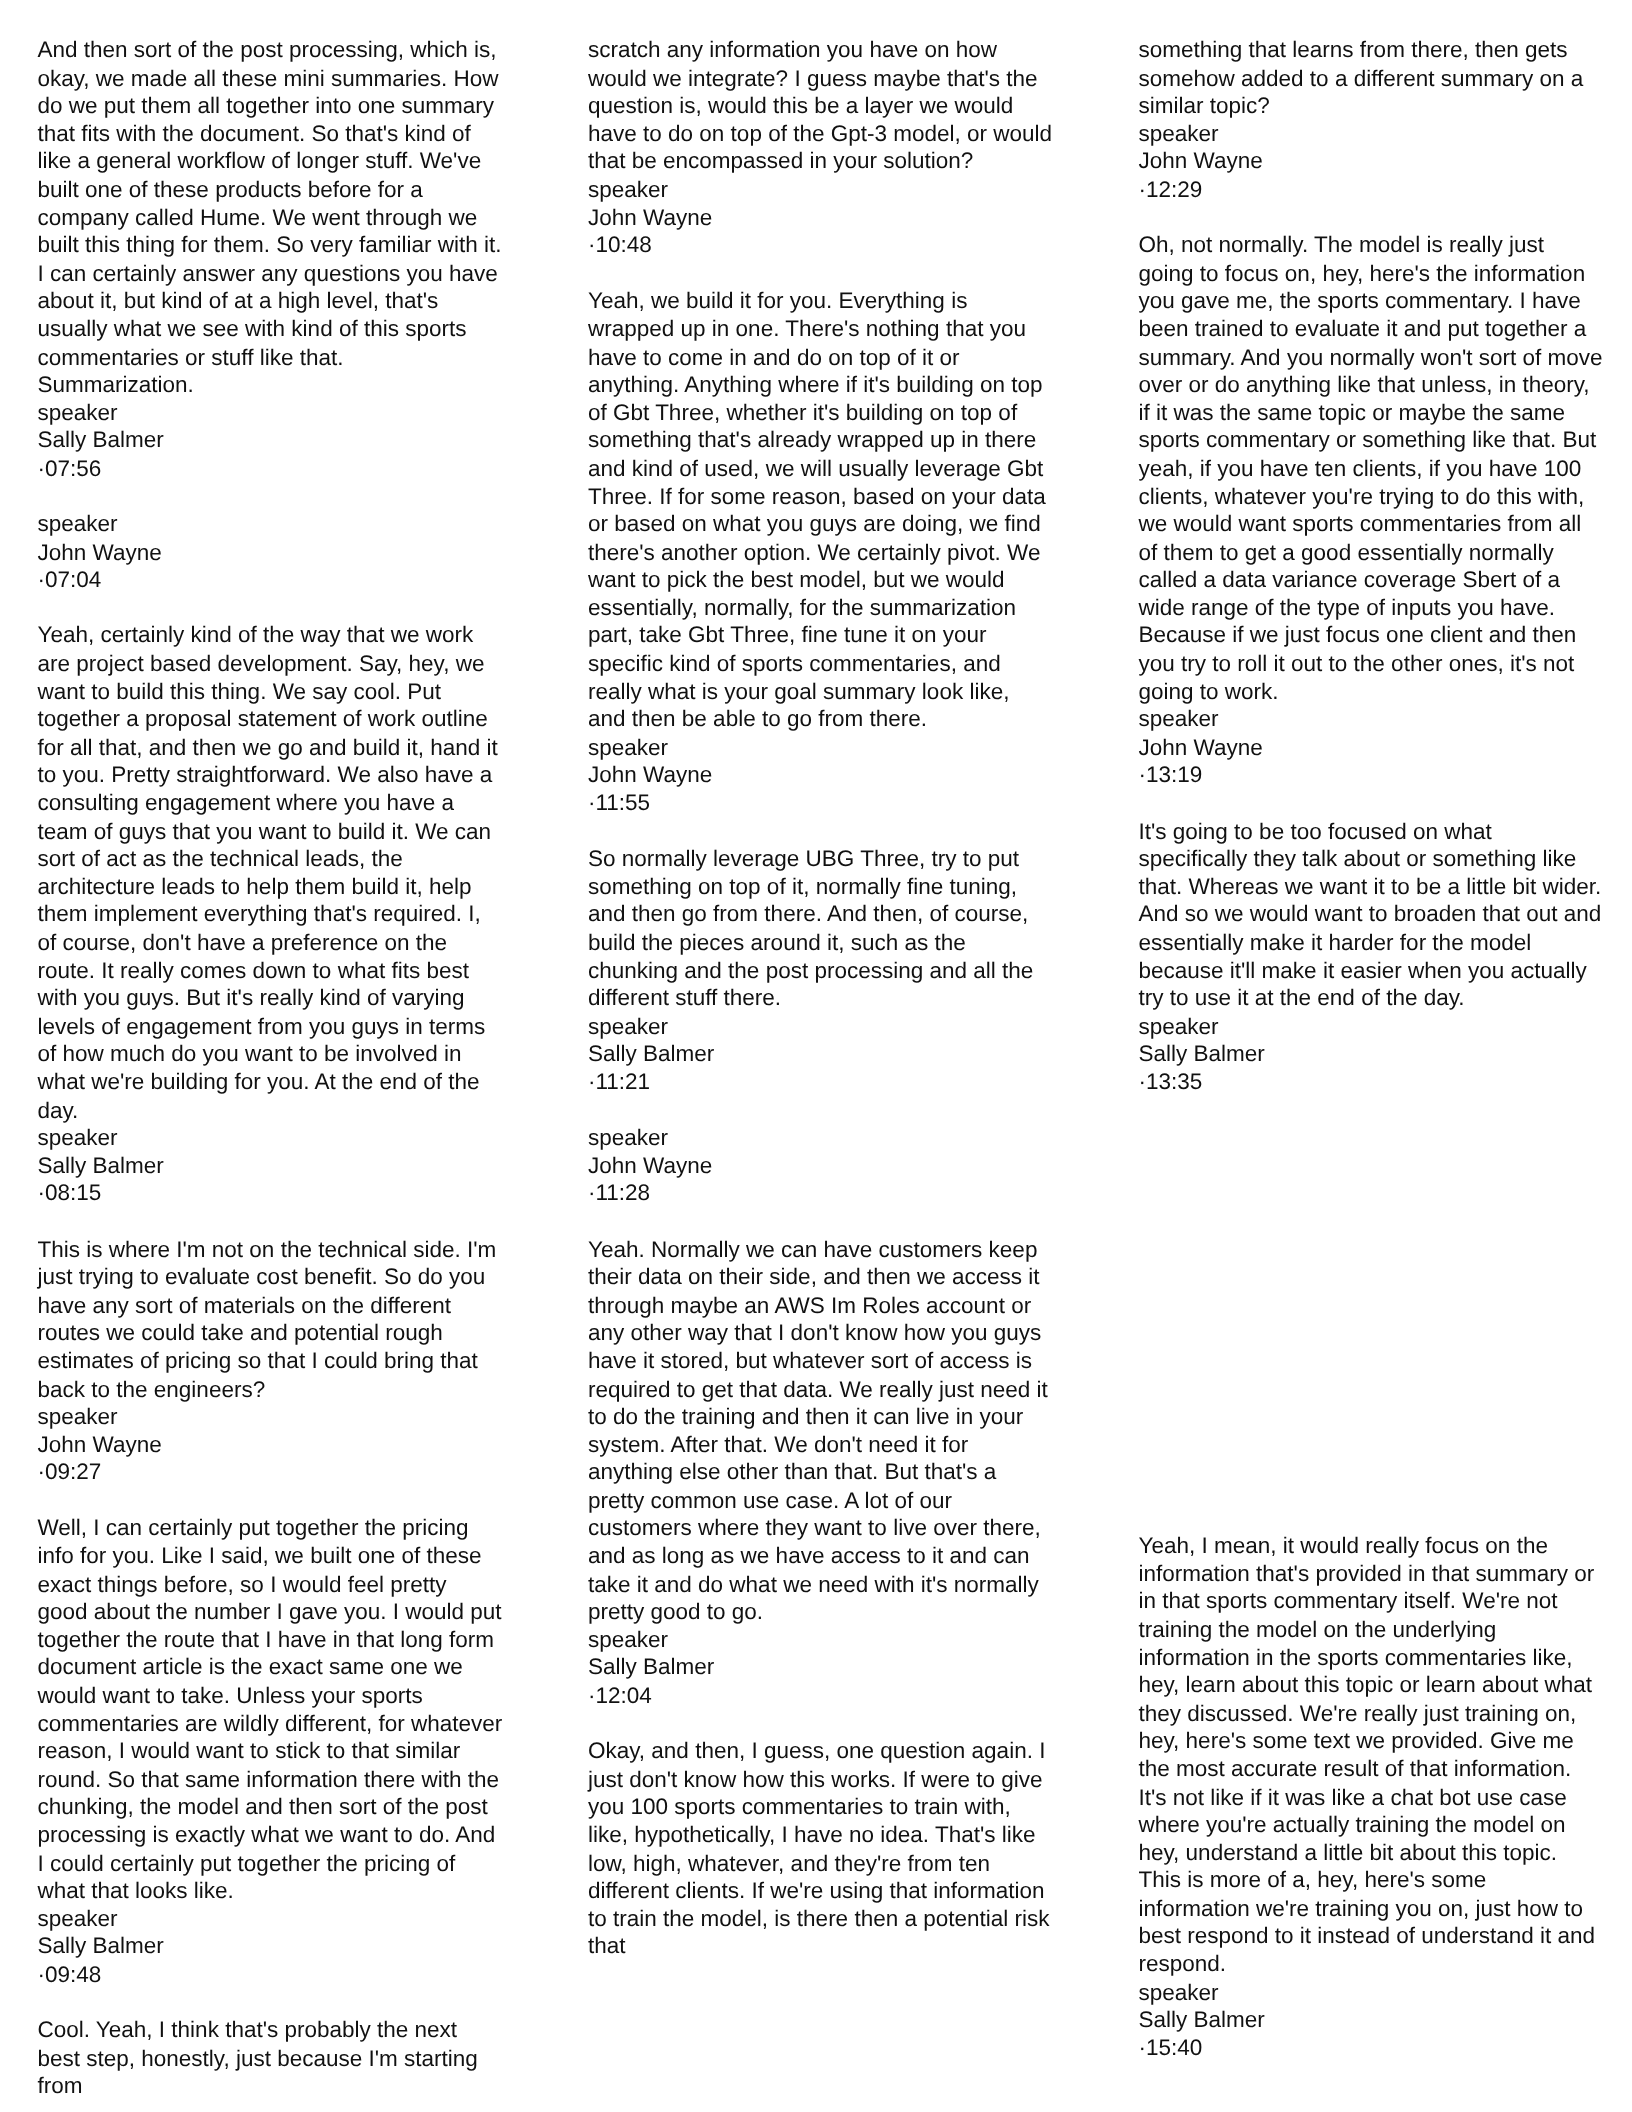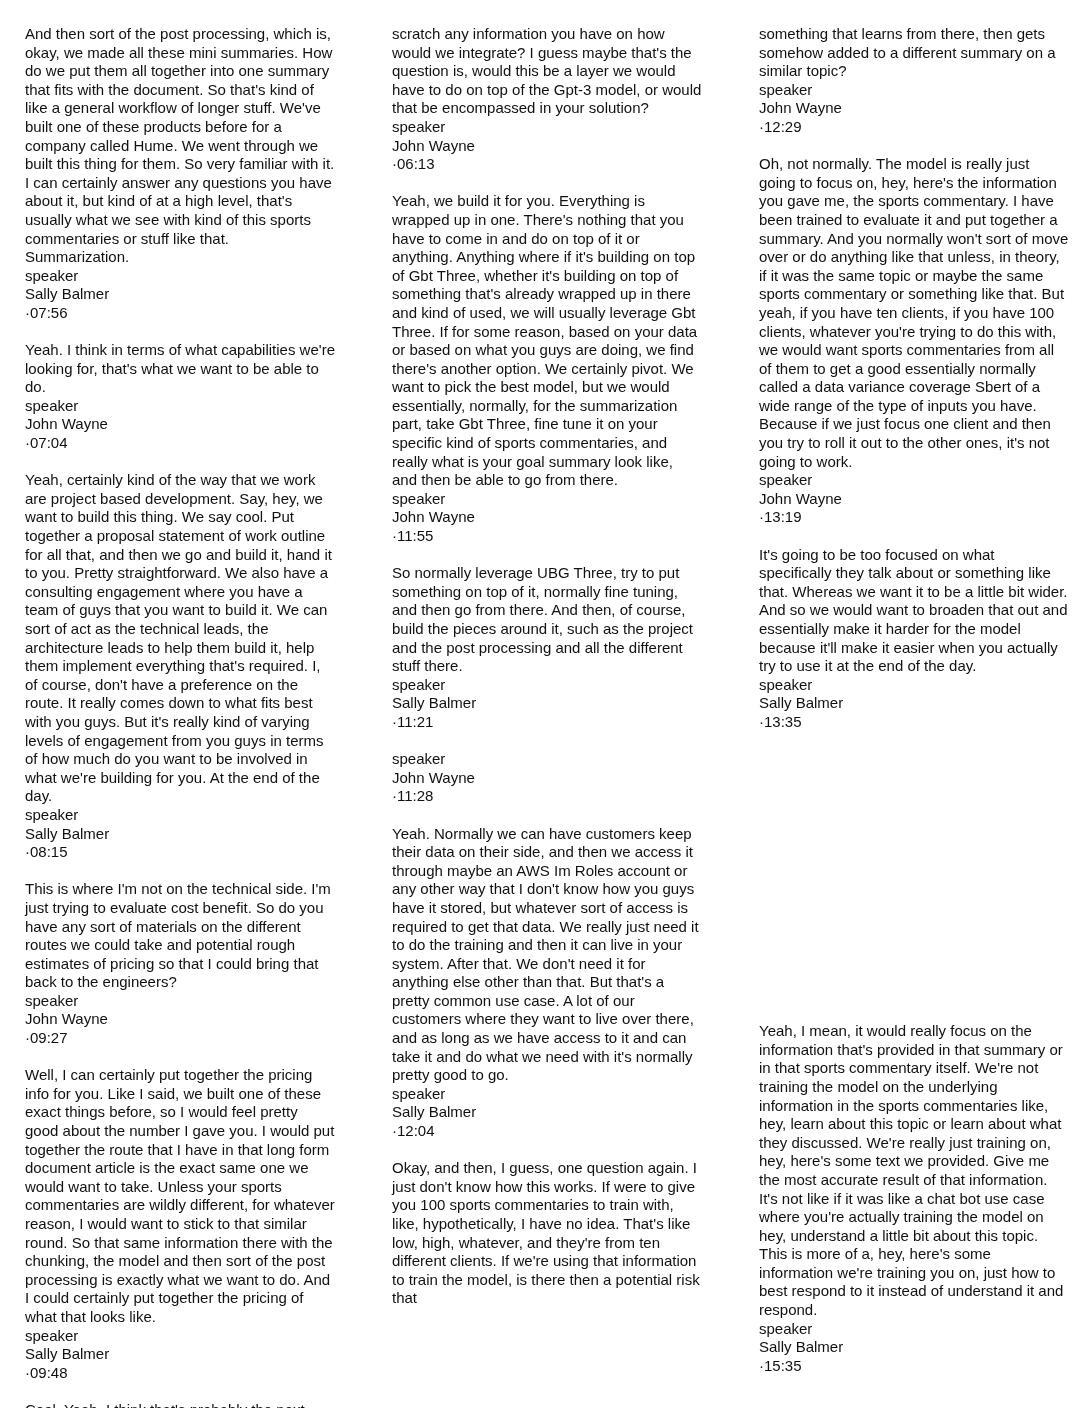--- a/index.html
+++ b/index.html
@@ -36,21 +36,20 @@
 <main class="page">
 
   <section class="col">
     <article class="block">
       <p>And then sort of the post processing, which is, okay, we made all these mini summaries. How do we put them all together into one summary that fits with the document. So that's kind of like a general workflow of longer stuff. We've built one of these products before for a company called Hume. We went through we built this thing for them. So very familiar with it. I can certainly answer any questions you have about it, but kind of at a high level, that's usually what we see with kind of this sports commentaries or stuff like that. Summarization.</p>
       <div>speaker</div>
       <div>Sally Balmer</div>
       <div>·07:56</div>
     </article>
     <article class="block">
-      <p>Yeah. I think in terms of what capabilities we're looking for, that's what we want to be able to do.</p>
       <div>speaker</div>
       <div>John Wayne</div>
       <div>·07:04</div>
     </article>
     <article class="block">
       <p>Yeah, certainly kind of the way that we work are project based development. Say, hey, we want to build this thing. We say cool. Put together a proposal statement of work outline for all that, and then we go and build it, hand it to you. Pretty straightforward. We also have a consulting engagement where you have a team of guys that you want to build it. We can sort of act as the technical leads, the architecture leads to help them build it, help them implement everything that's required. I, of course, don't have a preference on the route. It really comes down to what fits best with you guys. But it's really kind of varying levels of engagement from you guys in terms of how much do you want to be involved in what we're building for you. At the end of the day.</p>
       <div>speaker</div>
       <div>Sally Balmer</div>
       <div>·08:15</div>
     </article>
@@ -69,30 +68,30 @@
     <article class="block">
       <p>Cool. Yeah, I think that's probably the next best step, honestly, just because I'm starting from</p>
     </article>
   </section>
 
   <section class="col">
     <article class="block">
       <p>scratch any information you have on how would we integrate? I guess maybe that's the question is, would this be a layer we would have to do on top of the Gpt-3 model, or would that be encompassed in your solution?</p>
       <div>speaker</div>
       <div>John Wayne</div>
-      <div>·06:13</div>
+      <div>·10:48</div>
     </article>
     <article class="block">
       <p>Yeah, we build it for you. Everything is wrapped up in one. There's nothing that you have to come in and do on top of it or anything. Anything where if it's building on top of Gbt Three, whether it's building on top of something that's already wrapped up in there and kind of used, we will usually leverage Gbt Three. If for some reason, based on your data or based on what you guys are doing, we find there's another option. We certainly pivot. We want to pick the best model, but we would essentially, normally, for the summarization part, take Gbt Three, fine tune it on your specific kind of sports commentaries, and really what is your goal summary look like, and then be able to go from there.</p>
       <div>speaker</div>
       <div>John Wayne</div>
       <div>·11:55</div>
     </article>
     <article class="block">
-      <p>So normally leverage UBG Three, try to put something on top of it, normally fine tuning, and then go from there. And then, of course, build the pieces around it, such as the project and the post processing and all the different stuff there.</p>
+      <p>So normally leverage UBG Three, try to put something on top of it, normally fine tuning, and then go from there. And then, of course, build the pieces around it, such as the chunking and the post processing and all the different stuff there.</p>
       <div>speaker</div>
       <div>Sally Balmer</div>
       <div>·11:21</div>
     </article>
     <article class="block">
       <div>speaker</div>
       <div>John Wayne</div>
       <div>·11:28</div>
     </article>
     <article class="block">
@@ -123,17 +122,17 @@
       <p>It's going to be too focused on what specifically they talk about or something like that. Whereas we want it to be a little bit wider. And so we would want to broaden that out and essentially make it harder for the model because it'll make it easier when you actually try to use it at the end of the day.</p>
       <div>speaker</div>
       <div>Sally Balmer</div>
       <div>·13:35</div>
     </article>
     <div class="spacer"></div>
     <article class="block">
       <p>Yeah, I mean, it would really focus on the information that's provided in that summary or in that sports commentary itself. We're not training the model on the underlying information in the sports commentaries like, hey, learn about this topic or learn about what they discussed. We're really just training on, hey, here's some text we provided. Give me the most accurate result of that information. It's not like if it was like a chat bot use case where you're actually training the model on hey, understand a little bit about this topic. This is more of a, hey, here's some information we're training you on, just how to best respond to it instead of understand it and respond.</p>
       <div>speaker</div>
       <div>Sally Balmer</div>
-      <div>·15:35</div>
+      <div>·15:40</div>
     </article>
   </section>
 
 </main>
 
 </body></html>

